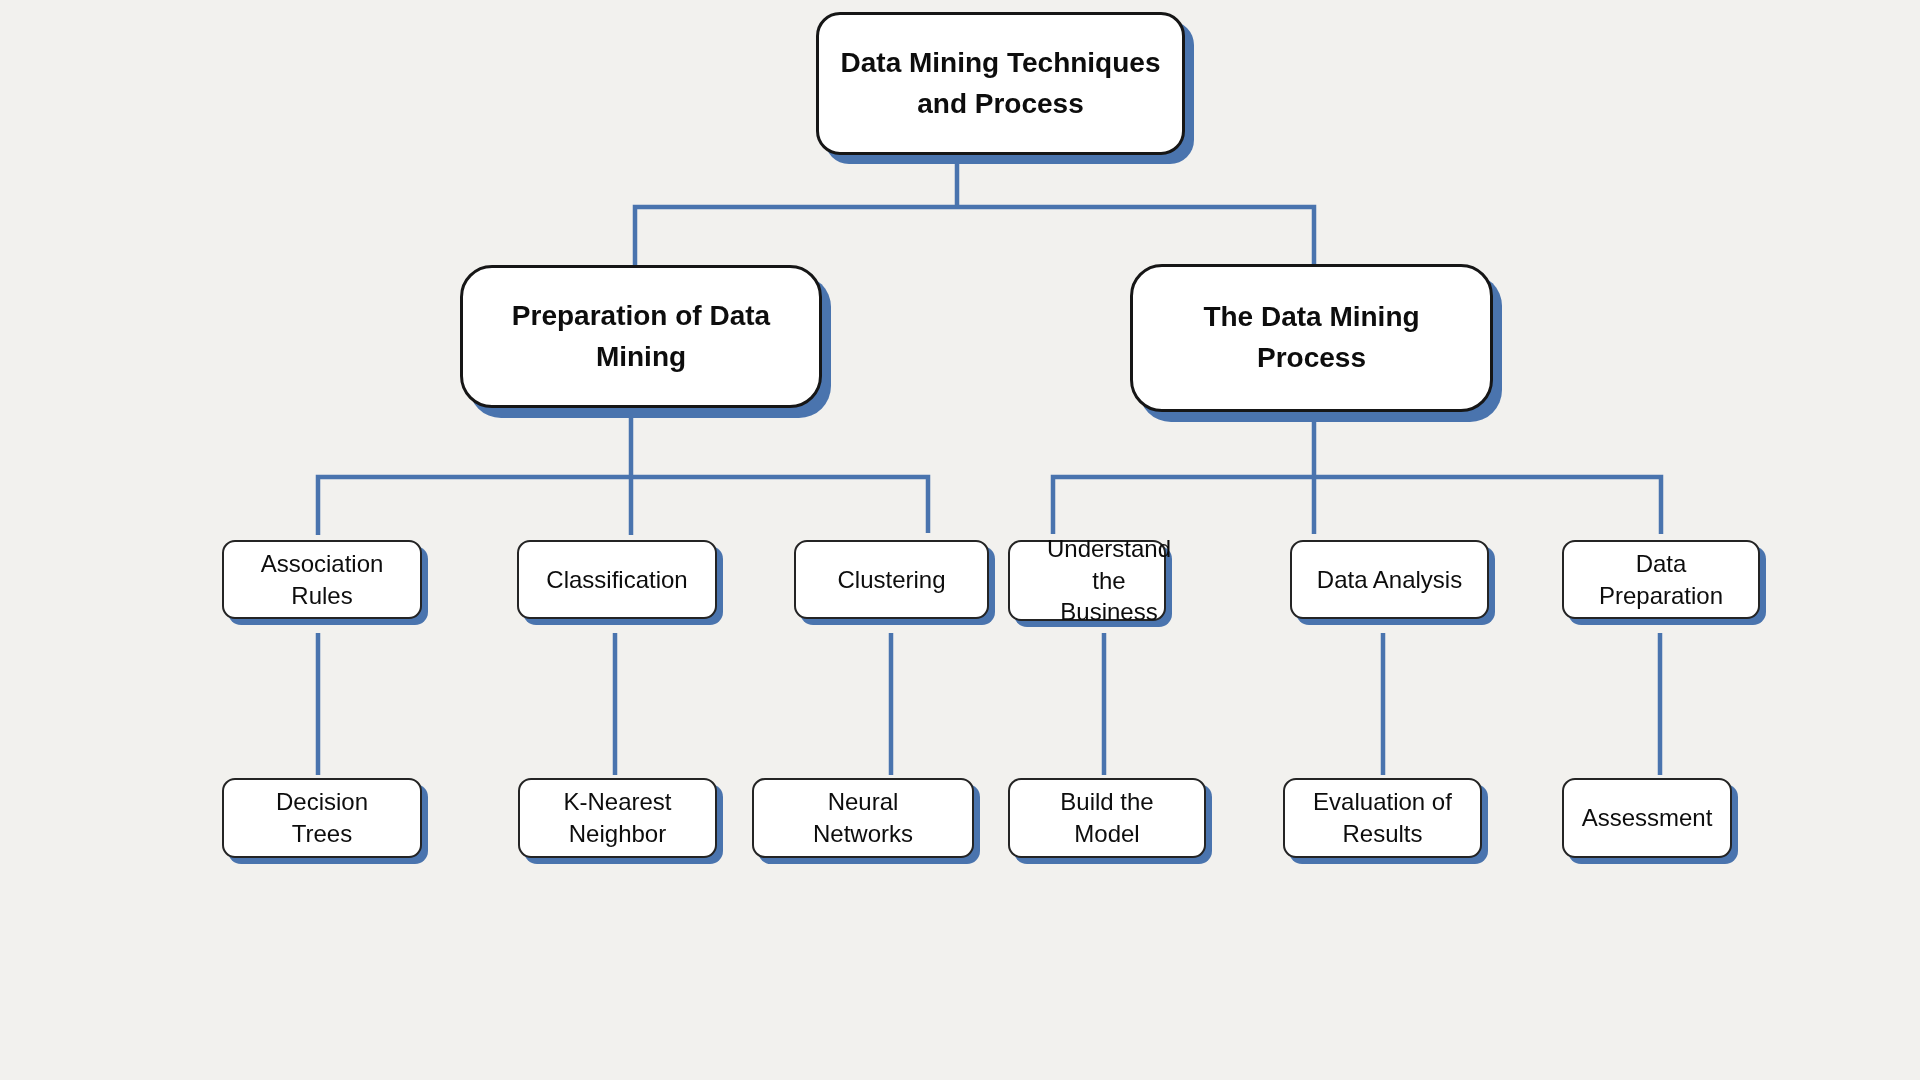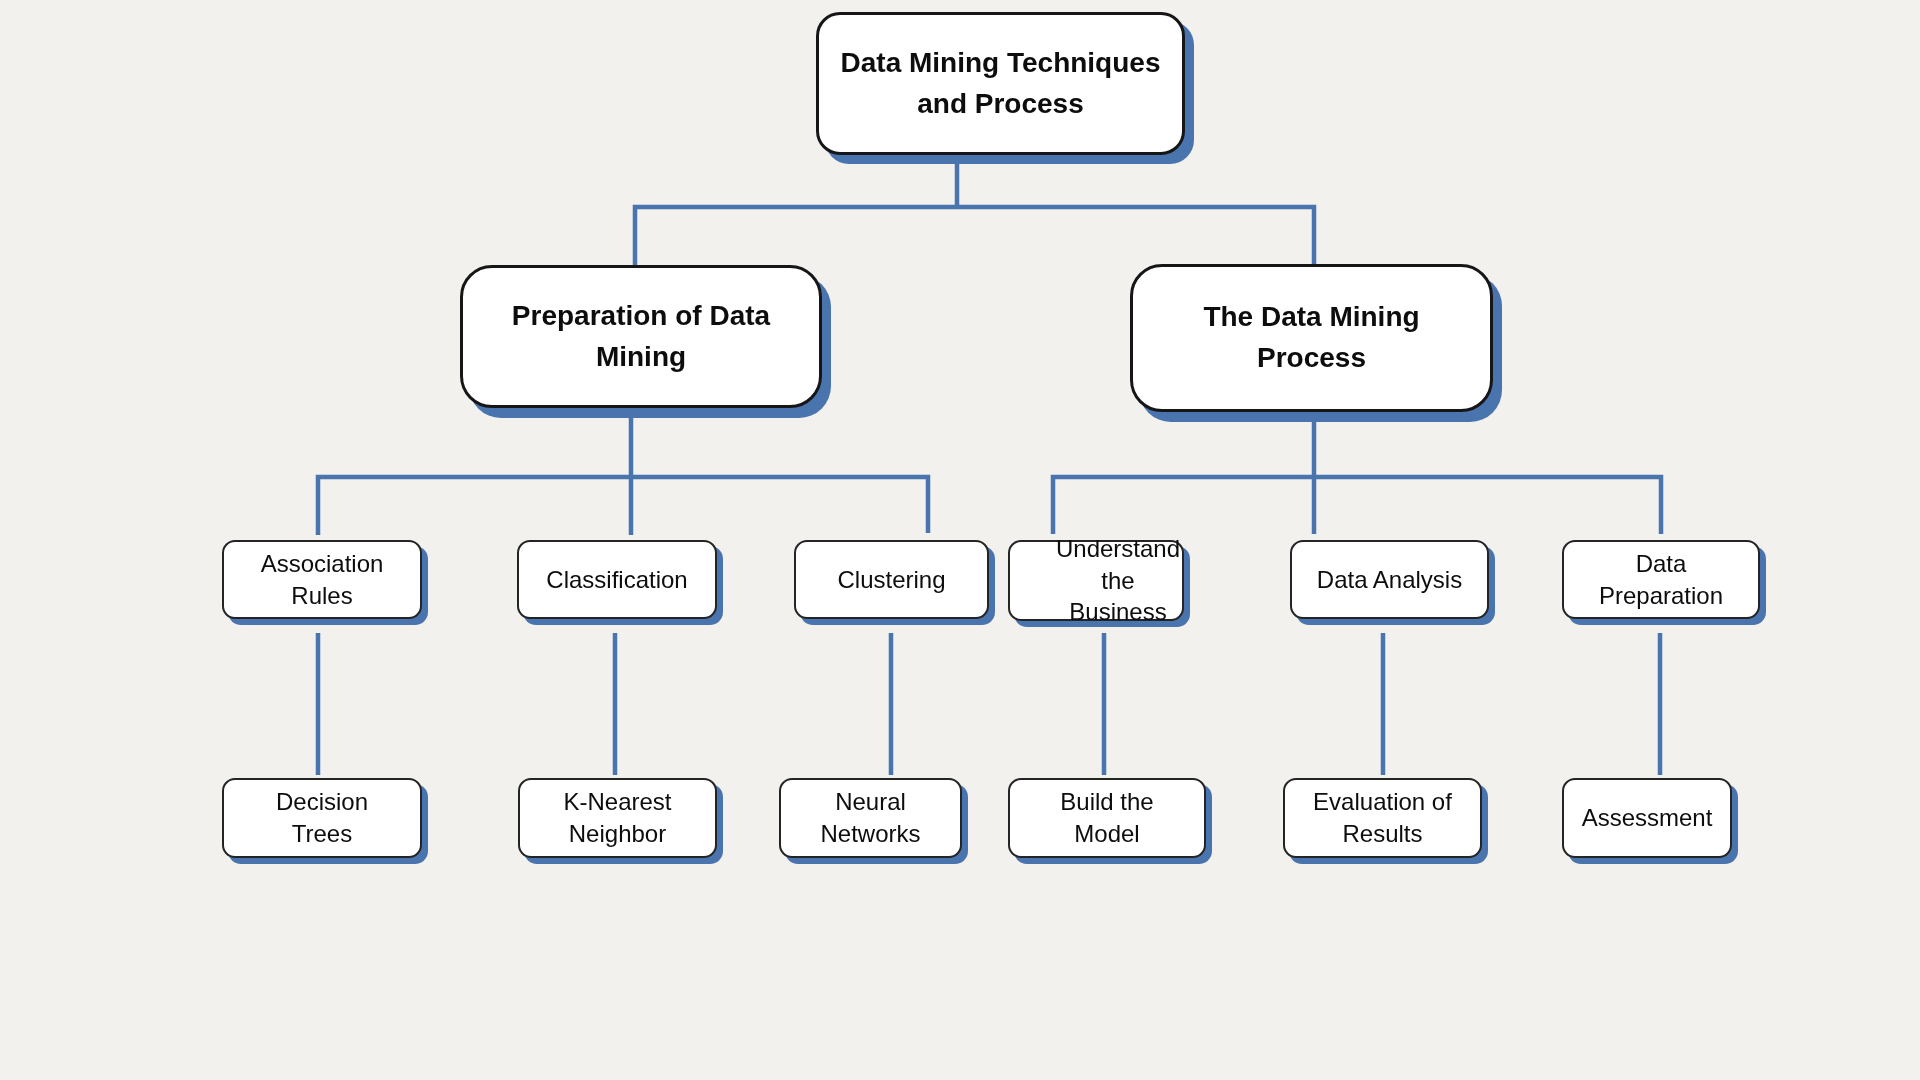--- a/index.html
+++ b/index.html
@@ -97,41 +97,41 @@
   <div class="node lvl3" style="left:222px; top:540px; width:200px; height:79px;">
     <span>Association
 Rules</span>
   </div>
   <div class="node lvl3" style="left:517px; top:540px; width:200px; height:79px;">
     <span>Classification</span>
   </div>
   <div class="node lvl3" style="left:794px; top:540px; width:195px; height:79px;">
     <span>Clustering</span>
   </div>
-  <div class="node lvl3" style="left:1008px; top:540px; width:176px; height:81px;padding-left:44px;">
+  <div class="node lvl3" style="left:1008px; top:540px; width:158px; height:81px;padding-left:44px;">
     <span>Understand the
 Business</span>
   </div>
   <div class="node lvl3" style="left:1283px; top:540px; width:199px; height:79px;margin-left:7px;">
     <span>Data Analysis</span>
   </div>
   <div class="node lvl3" style="left:1562px; top:540px; width:198px; height:79px;">
     <span>Data
 Preparation</span>
   </div>
 
   <div class="node lvl3" style="left:222px; top:778px; width:200px; height:80px;">
     <span>Decision
 Trees</span>
   </div>
   <div class="node lvl3" style="left:518px; top:778px; width:199px; height:80px;">
     <span>K-Nearest
 Neighbor</span>
   </div>
-  <div class="node lvl3" style="left:779px; top:778px; width:183px; height:80px;">
+  <div class="node lvl3" style="left:752px; top:778px; width:222px; height:80px;">
     <span>Neural
 Networks</span>
   </div>
   <div class="node lvl3" style="left:1008px; top:778px; width:198px; height:80px;">
     <span>Build the
 Model</span>
   </div>
   <div class="node lvl3" style="left:1283px; top:778px; width:199px; height:80px;">
     <span>Evaluation of
 Results</span>

